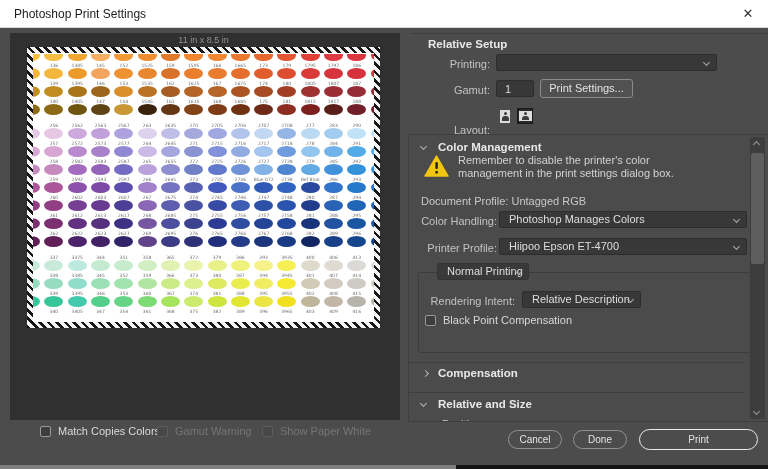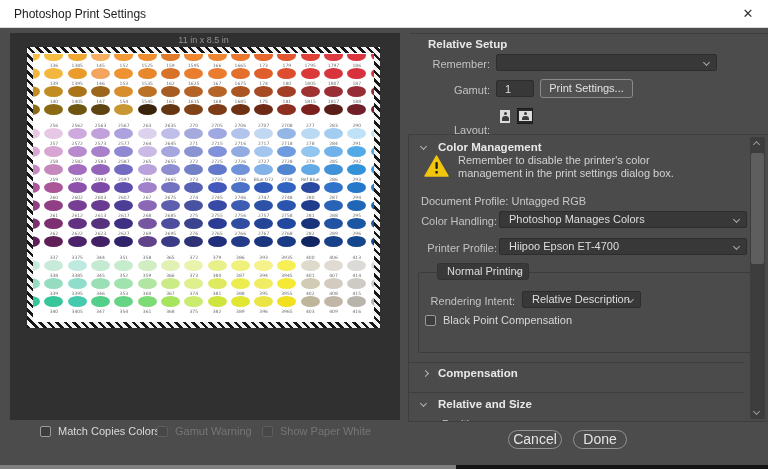--- a/index.html
+++ b/index.html
@@ -102,21 +102,21 @@
   .sb-thumb { position:absolute; left:1px; top:16px; width:13px; height:111px; background:#5E5E5E; border-radius:2px; cursor:pointer; }
 
   
   .bottom-bar { position:absolute; left:0; top:421px; width:768px; height:44px; }
   .cb-match { left:40px; top:5px; }
   .lbl-match { position:absolute; left:58px; top:4px; color:#DADADA; }
   .cb-gamut { left:157px; top:5px; }
   .lbl-gamut { position:absolute; left:175px; top:4px; color:#757575; }
   .cb-paper { left:262px; top:5px; }
   .lbl-paper { position:absolute; left:280px; top:4px; color:#757575; }
-  .pill { position:absolute; border:1px solid #919191; border-radius:10px; background:transparent; color:#E4E4E4; font-size:14px; text-align:center; cursor:pointer; font-family:"Liberation Sans",sans-serif; }
+  .pill { position:absolute; border:1px solid #919191; border-radius:10px; background:transparent; color:#E4E4E4; font-size:10px; text-align:center; cursor:pointer; font-family:"Liberation Sans",sans-serif; }
   .btn-cancel { left:508px; top:9px; width:54px; height:19px; line-height:17px; }
   .btn-done { left:573px; top:9px; width:54px; height:19px; line-height:17px; }
   .btn-print { left:639px; top:8px; width:119px; height:21px; line-height:19px; border-color:#ECECEC; border-radius:11px; }
 
   .strip-light { position:absolute; left:0; top:465px; width:456px; height:4px; background:#7F7F7F; }
   .strip-dark { position:absolute; left:456px; top:465px; width:312px; height:4px; background:#141414; }
 </style>
 </head>
 <body>
 
@@ -1095,21 +1095,21 @@
               </div>
             </div>
           </div>
         </div>
     </div>
   </div>
 
   <div class="right-panel">
     <div class="bold-hdr hdr-printer-setup">Relative Setup</div>
 
-    <div class="flabel lbl-printer">Remember:</div>
+    <div class="flabel lbl-printer">Printing:</div>
     <div class="dd dd-printer">
       <span class="chev"></span>
     </div>
 
     <div class="flabel lbl-copies">Gamut:</div>
     <input class="textbox in-copies" value="1" style="">
     <div class="ps-button btn-print-settings">Print Settings...</div>
 
     <div class="flabel lbl-layout">Layout:</div>
     <div class="layout-icon portrait">
@@ -1187,17 +1187,18 @@
   <div class="bottom-bar">
     <span class="cb cb-match"></span>
     <div class="lbl-match">Match Copies Colors</div>
     <span class="cb disabled cb-gamut"></span>
     <div class="lbl-gamut">Gamut Warning</div>
     <span class="cb disabled cb-paper"></span>
     <div class="lbl-paper">Show Paper White</div>
 
     <button class="pill btn-cancel">Cancel</button>
     <button class="pill btn-done">Done</button>
+    <button class="pill btn-print">Print</button>
   </div>
 
   <div class="strip-light"></div>
   <div class="strip-dark"></div>
 </div>
 
 </body></html>

